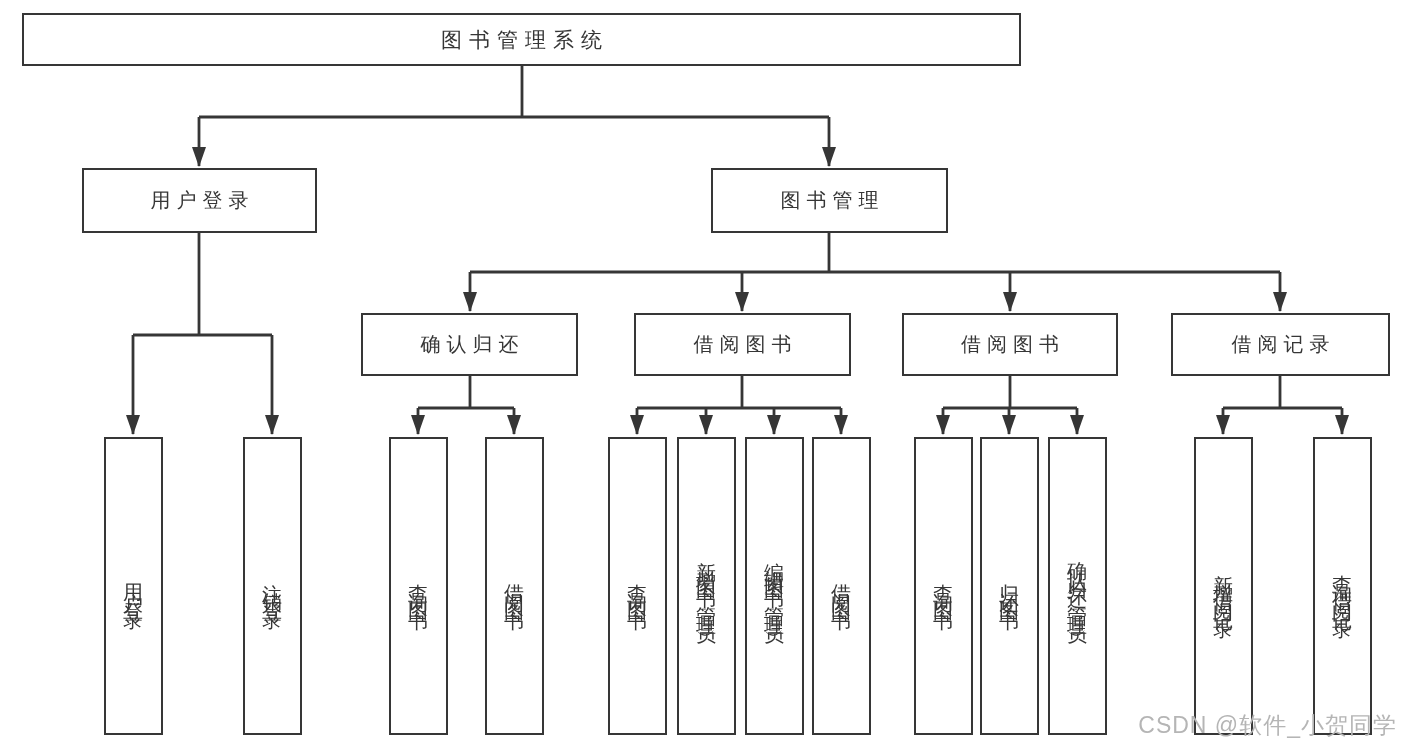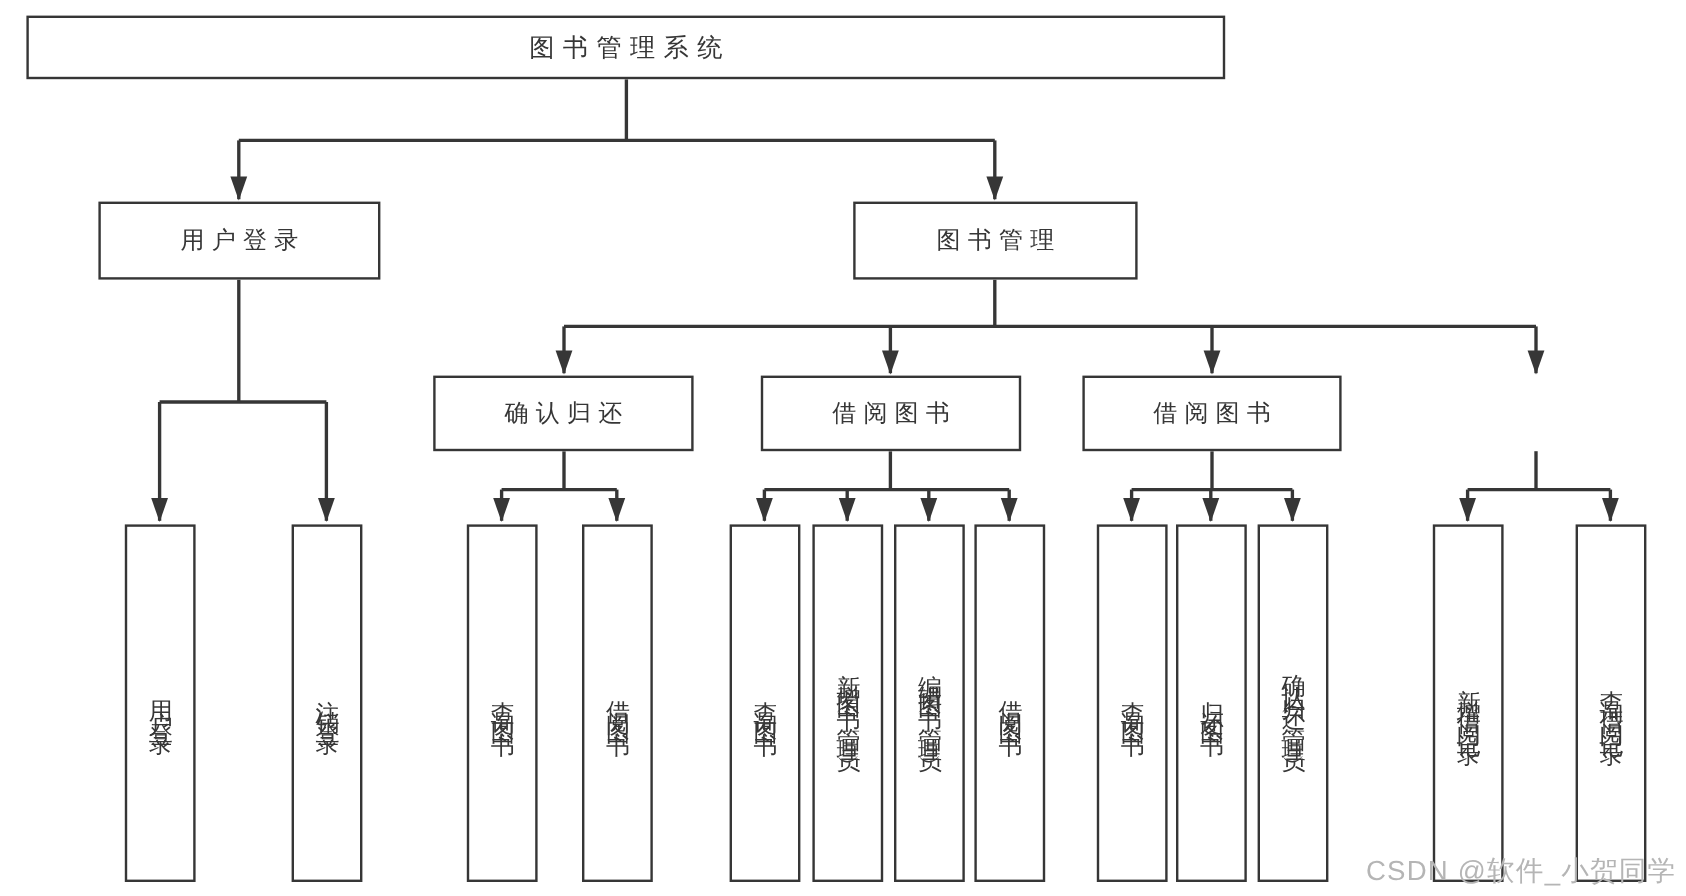--- a/index.html
+++ b/index.html
@@ -87,20 +87,23 @@
 
   <div class="box h" style="left:361px;top:313px;width:217px;height:63px">
     <span class="lbl">确认归还</span>
   </div>
   <div class="box h" style="left:634px;top:313px;width:217px;height:63px">
     <span class="lbl">借阅图书</span>
   </div>
   <div class="box h" style="left:902px;top:313px;width:216px;height:63px">
     <span class="lbl">借阅图书</span>
   </div>
+  <div class="box h" style="left:1171px;top:313px;width:219px;height:63px">
+    <span class="lbl">借阅记录</span>
+  </div>
 
   <div class="box v" style="left:104px;top:437px;width:59px;height:298px">
     <span class="lbl">用户登录</span>
   </div>
   <div class="box v" style="left:243px;top:437px;width:59px;height:298px">
     <span class="lbl">注销登录</span>
   </div>
 
   <div class="box v" style="left:389px;top:437px;width:59px;height:298px">
     <span class="lbl">查询图书</span>

